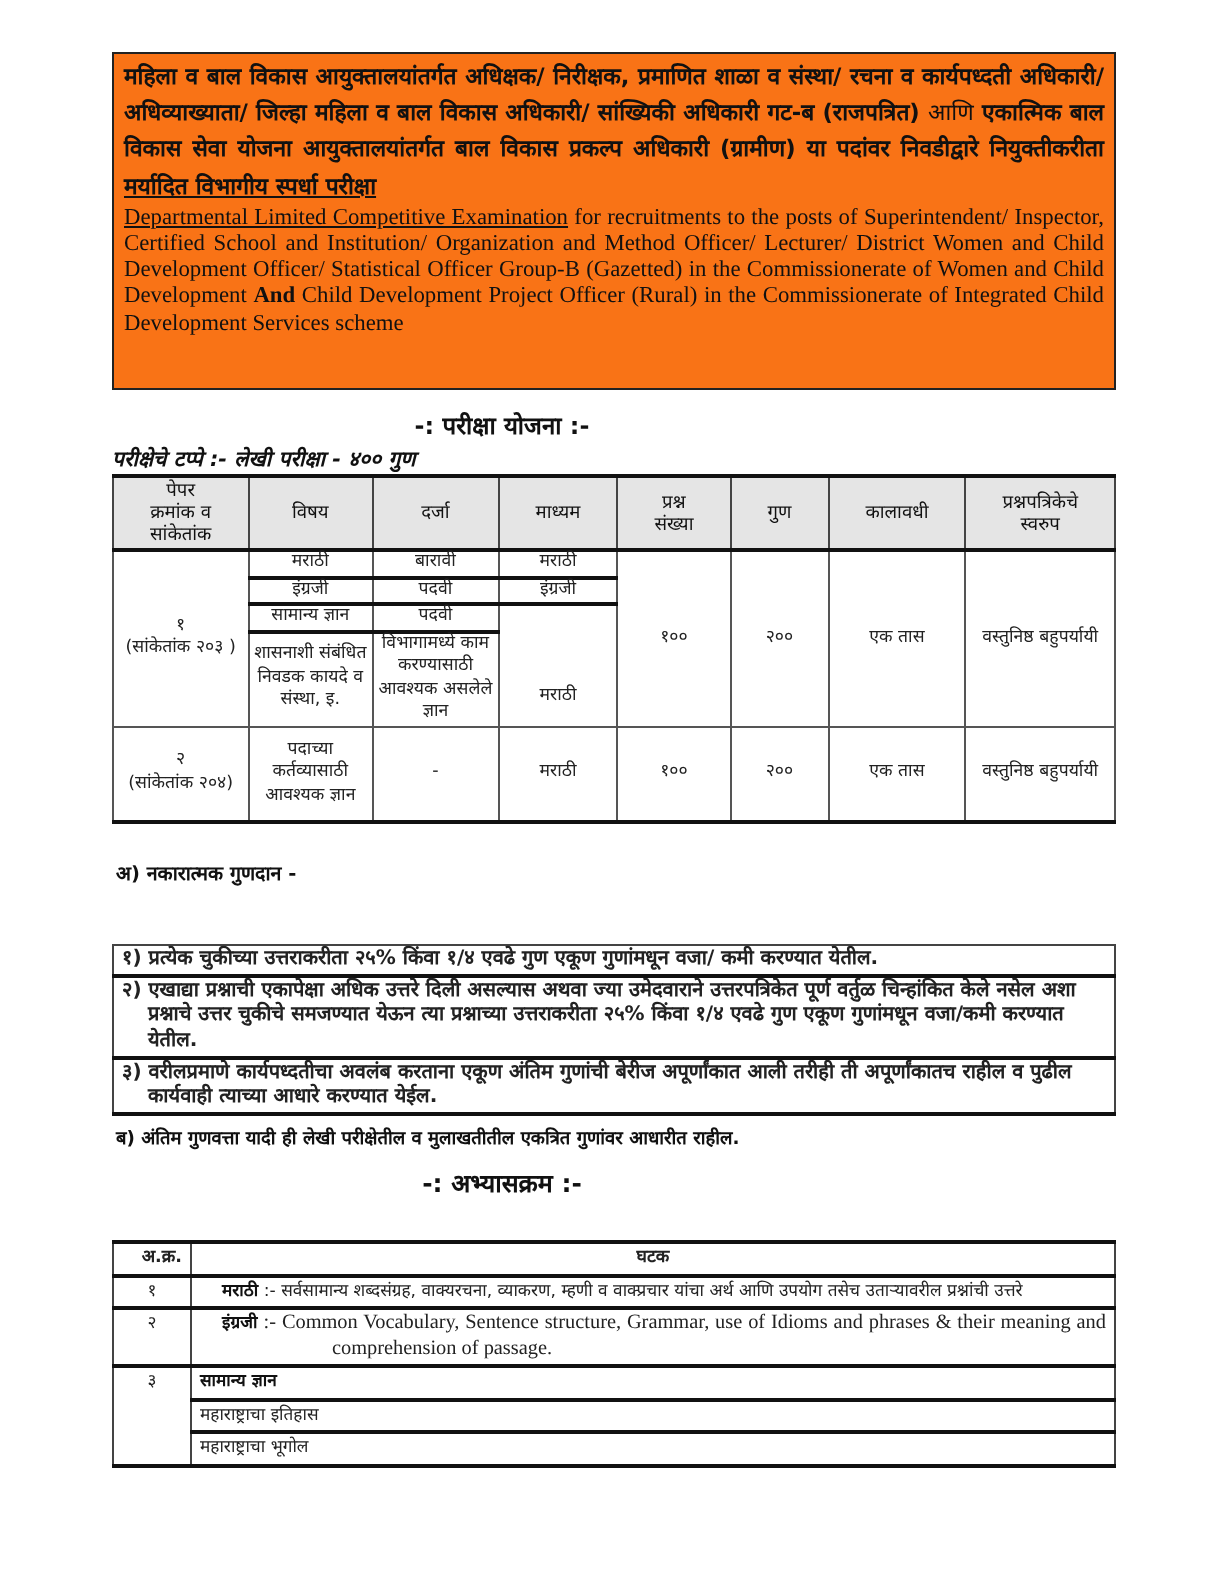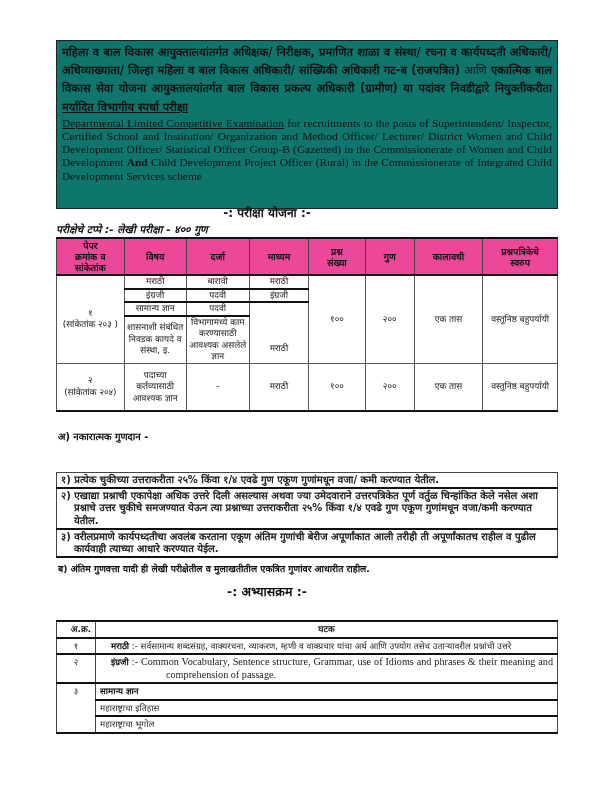--- a/index.html
+++ b/index.html
@@ -1,39 +1,39 @@
 <!DOCTYPE html>
 <html><head>
 <meta charset="utf-8">
 <style>
   html,body{margin:0;padding:0;background:#ffffff;}
   body{width:612px;height:792px;position:relative;overflow:hidden;
        font-family:"DejaVu Serif","Liberation Serif",serif;color:#111;}
   .page{position:absolute;left:0;top:0;width:612px;height:792px;}
-  .intro-box{position:absolute;left:56px;top:40px;width:502px;height:169px;
-       border:1.3px solid #222;background:#0f766e;box-sizing:border-box;padding:2px 5px;}
+  .intro-box{position:absolute;left:56px;top:26px;width:502px;height:169px;
+       border:1.3px solid #222;background:#f97316;box-sizing:border-box;padding:2px 5px;}
   .intro-mr{font-family:"DejaVu Sans","Liberation Sans",sans-serif;font-weight:bold;
        font-size:11.4px;line-height:18.2px;text-align:justify;}
   .intro-mr .plain{font-weight:normal;}
   .intro-mr .u{text-decoration:underline;}
   .intro-en{font-family:"Liberation Serif","DejaVu Serif",serif;font-size:11.4px;
        line-height:13.2px;text-align:justify;margin-top:1px;}
   .intro-en .u{text-decoration:underline;}
   .intro-en b{font-weight:bold;}
 
-  .sec-title{position:absolute;left:16px;width:502px;text-align:center;
+  .sec-title{position:absolute;left:0;width:502px;text-align:center;
        font-family:"DejaVu Sans","Liberation Sans",sans-serif;font-weight:bold;font-size:12px;}
   .stage-row{position:absolute;left:56px;width:502px;top:222px;
        font-family:"DejaVu Sans","Liberation Sans",sans-serif;font-weight:bold;font-size:10.5px;font-style:italic;}
   .stage-row .right{position:absolute;right:2px;top:0;margin-top:24px;}
 
   table{border-collapse:collapse;}
   .scheme{position:absolute;left:56px;top:237px;width:502px;
        font-family:"DejaVu Sans","Liberation Sans",sans-serif;font-size:9px;}
-  .scheme th{background:#ec4899;font-weight:bold;font-size:9.3px;line-height:11px;
+  .scheme th{background:#e5e5e5;font-weight:normal;font-size:9.3px;line-height:11px;
        border:1px solid #444;border-top:2px solid #111;border-bottom:2px solid #111;
        padding:1px 18px;text-align:center;vertical-align:middle;}
   .scheme td{border:1px solid #555;text-align:center;vertical-align:middle;
        padding:0 2px;line-height:11.5px;font-size:8.8px;color:#222;}
   .scheme tr.last td{border-bottom:2px solid #111;}
   .scheme td.sub-top{border-bottom:2px solid #111;}
 
   .neg-title{position:absolute;left:58px;top:430px;font-family:"DejaVu Sans","Liberation Sans",sans-serif;
        font-weight:bold;font-size:9.8px;}
   .neg-list{position:absolute;left:56px;top:472px;width:502px;

